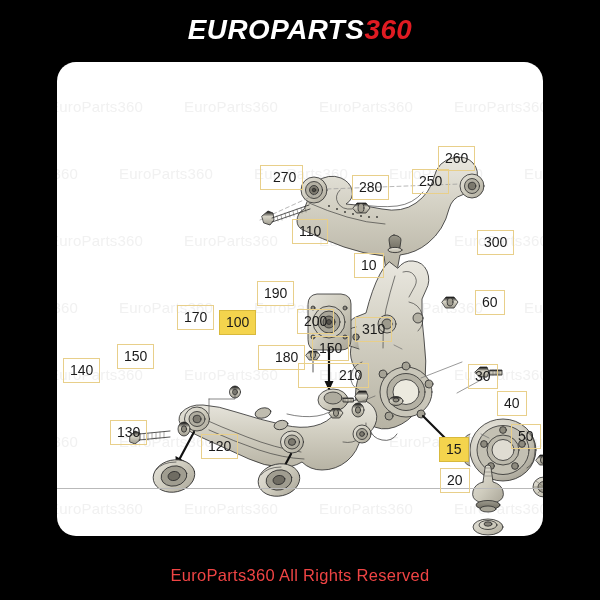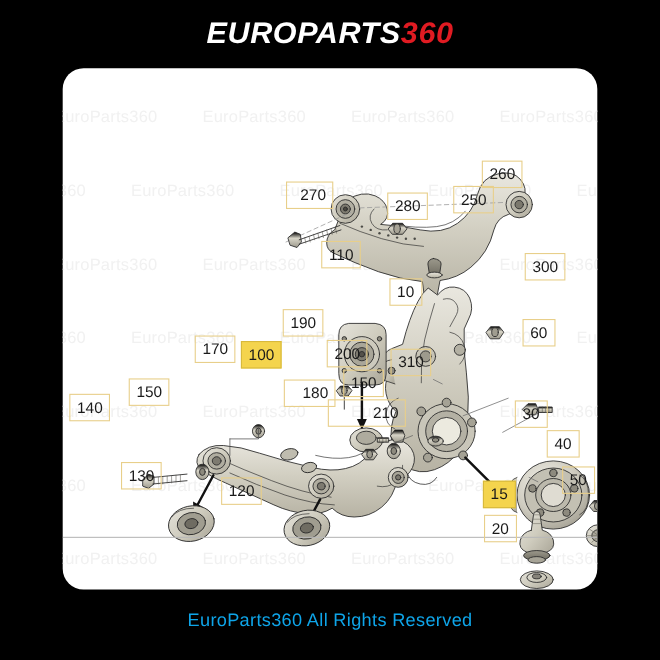--- a/index.html
+++ b/index.html
@@ -73,22 +73,22 @@
     white-space:nowrap;
   }
   .label.hl{
     background:#f4d44d;
     border-color:#d8b93c;
   }
 
   
   .footer{
     position:absolute;left:0;top:555px;width:600px;height:40px;
-    display:flex;align-items:flex-start;justify-content:center;
-    color:#0ea5e9;font-size:16.5px;letter-spacing:0.3px;
+    display:flex;align-items:center;justify-content:center;
+    color:#ef4444;font-size:16.5px;letter-spacing:0.3px;
     font-family:"Liberation Sans",sans-serif;
   }
 </style>
 </head>
 <body>
 
 <div id="app">
 
   <div class="header">
     <div class="logo">

